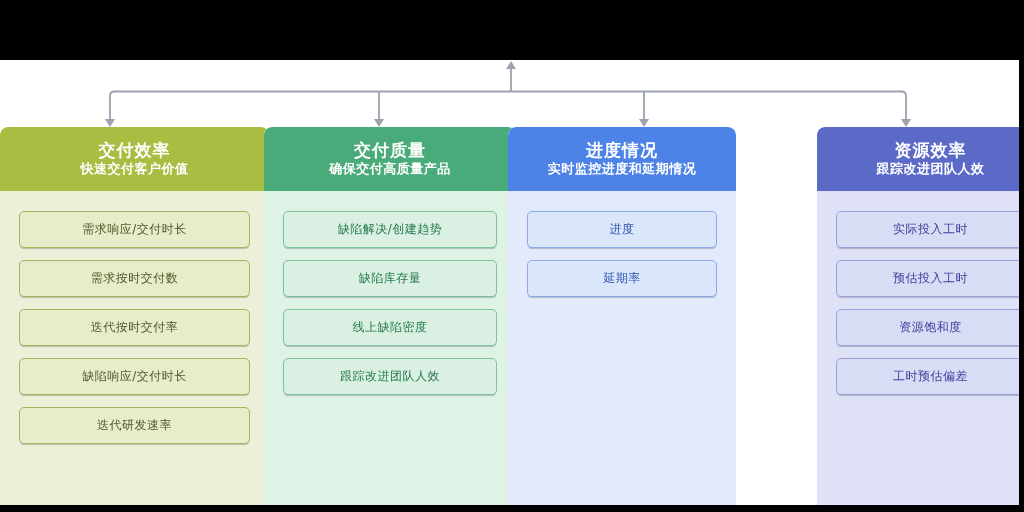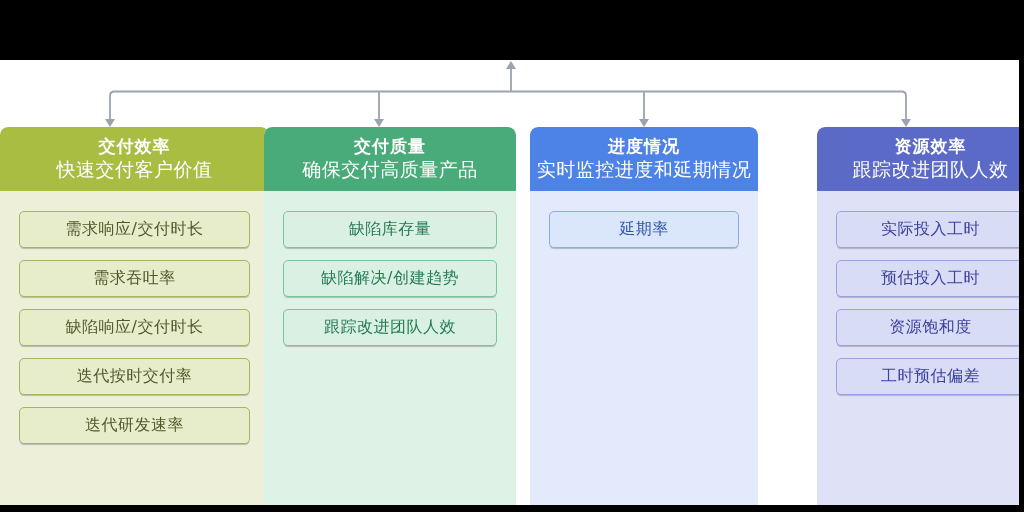--- a/index.html
+++ b/index.html
@@ -14,41 +14,41 @@
   .bar-right{left:1019px;top:0;width:5px;height:512px;}
 
   #connector{position:absolute;left:0;top:0;}
 
   .col{
     position:absolute;top:127px;height:378px;
     border-radius:8px 8px 0 0;overflow:hidden;
   }
   .g1{left:0px;width:269px;background:var(--body);}
   .g2{left:264px;width:252px;background:var(--body);}
-  .g3{left:530px;width:228px;background:var(--body);}
+  .g3{left:508px;width:228px;background:var(--body);}
   .g4{left:817px;width:227px;background:var(--body);}
 
   .g1{--head:#a8bd41;--body:#edefd8;--chip:#e7ecca;--cb:#a6b45f;--ct:#4f5a2b;}
   .g2{--head:#49ab79;--body:#def2e6;--chip:#d9f0e2;--cb:#7cc49c;--ct:#257a50;}
   .g3{--head:#4d82e6;--body:#e2eafb;--chip:#dae6fa;--cb:#8cabe8;--ct:#2f55ae;}
   .g4{--head:#5b69c7;--body:#dfe2f6;--chip:#d8dcf4;--cb:#99a2df;--ct:#3b3f9d;}
 
   .hd{
     height:64px;background:var(--head);color:#fff;
     display:flex;flex-direction:column;align-items:center;justify-content:center;
     border-radius:8px 8px 0 0;
   }
   .hd .t{font-size:17px;font-weight:bold;line-height:1.25;letter-spacing:1px;}
-  .hd .s{font-size:19px;line-height:1.3;letter-spacing:0.5px;}
+  .hd .s{font-size:13px;line-height:1.3;letter-spacing:0.5px;font-weight:bold;}
 
   .body{padding-top:20px;display:flex;flex-direction:column;align-items:center;gap:12px;}
   .chip{
     width:calc(100% - 38px);height:37px;box-sizing:border-box;
     background:var(--chip);border:1px solid var(--cb);border-radius:5px;
-    color:var(--ct);font-size:16px;font-weight:500;letter-spacing:0.5px;
+    color:var(--ct);font-size:12px;font-weight:500;letter-spacing:0.5px;
     display:flex;align-items:center;justify-content:center;
     box-shadow:0 2px 1px -1px rgba(70,70,70,0.30);
   }
 </style>
 </head>
 <body>
 
 <svg id="connector" width="1024" height="512" viewBox="0 0 1024 512">
   <g stroke="#9ca2ae" stroke-width="1.8" fill="none">
     <path d="M110,121 L110,96 Q110,91.5 114.5,91.5 L901.5,91.5 Q906,91.5 906,96 L906,121"></path>
@@ -65,45 +65,47 @@
   </g>
 </svg>
 
 <section class="col g1">
   <header class="hd">
     <div class="t">交付效率</div>
     <div class="s">快速交付客户价值</div>
   </header>
   <div class="body">
     <div class="chip">需求响应/交付时长</div>
-    <div class="chip">需求吞吐率</div>
+    <div class="chip">需求按时交付数</div>
+    <div class="chip">迭代按时交付率</div>
     <div class="chip">缺陷响应/交付时长</div>
-    <div class="chip">迭代按时交付率</div>
     <div class="chip">迭代研发速率</div>
   </div>
 </section>
 
 <section class="col g2">
   <header class="hd">
     <div class="t">交付质量</div>
     <div class="s">确保交付高质量产品</div>
   </header>
   <div class="body">
+    <div class="chip">缺陷解决/创建趋势</div>
     <div class="chip">缺陷库存量</div>
-    <div class="chip">缺陷解决/创建趋势</div>
+    <div class="chip">线上缺陷密度</div>
     <div class="chip">跟踪改进团队人效</div>
   </div>
 </section>
 
 <section class="col g3">
   <header class="hd">
     <div class="t">进度情况</div>
     <div class="s">实时监控进度和延期情况</div>
   </header>
   <div class="body">
+    <div class="chip">进度</div>
     <div class="chip">延期率</div>
   </div>
 </section>
 
 <section class="col g4">
   <header class="hd">
     <div class="t">资源效率</div>
     <div class="s">跟踪改进团队人效</div>
   </header>
   <div class="body">

